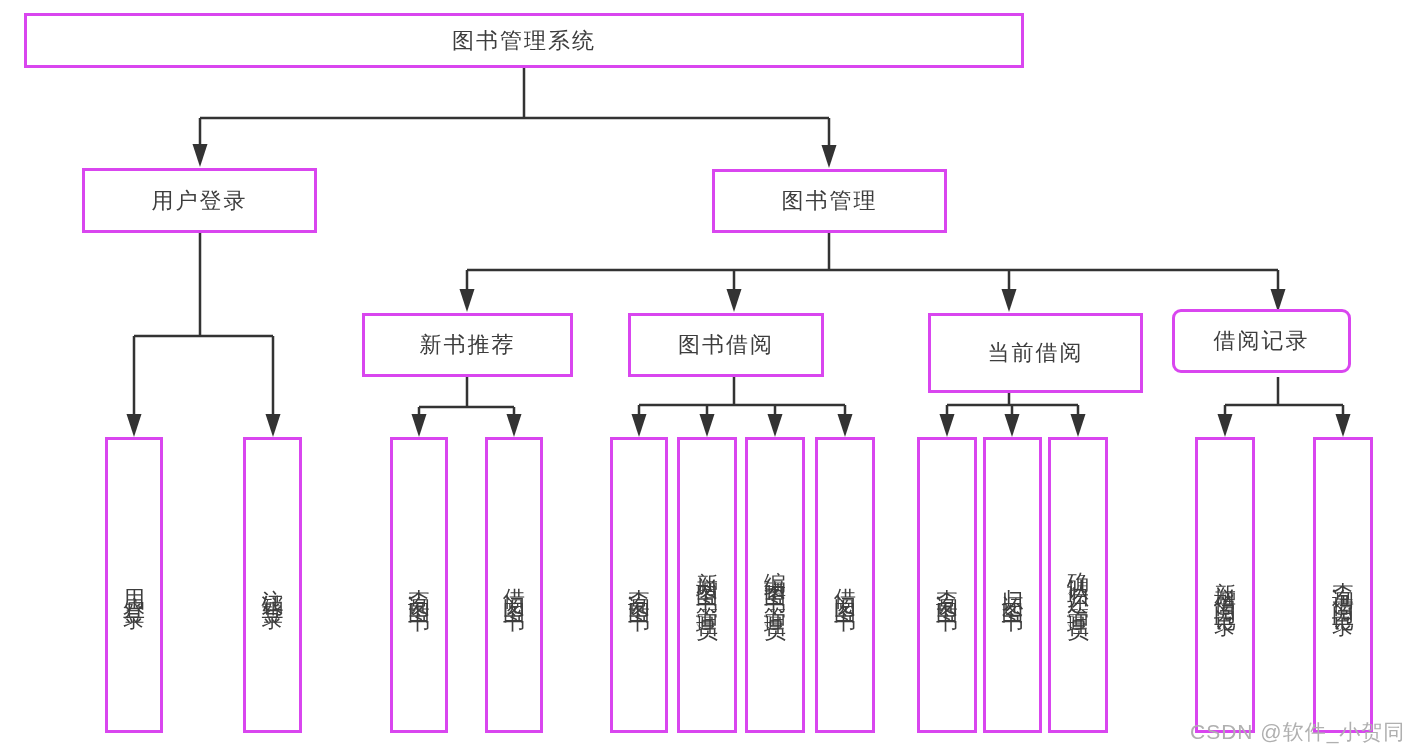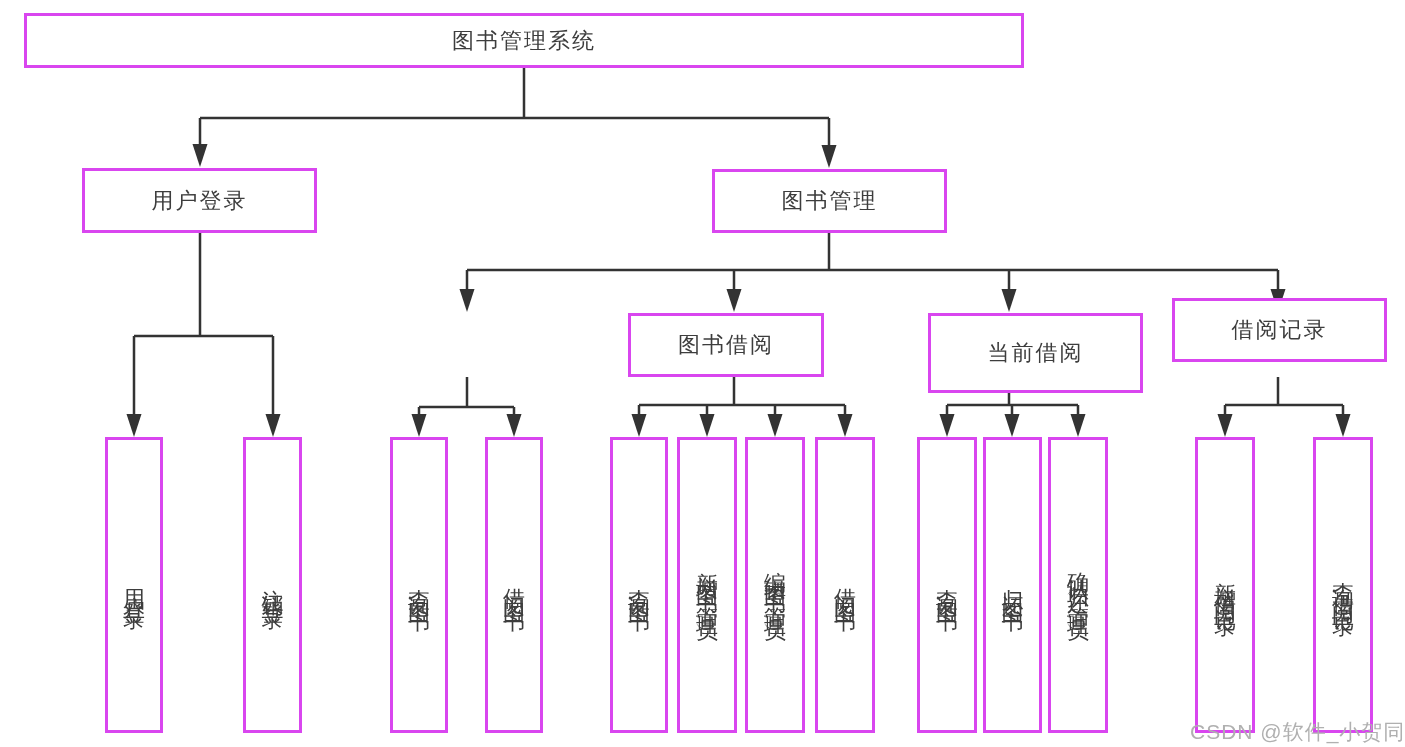--- a/index.html
+++ b/index.html
@@ -44,21 +44,21 @@
   }
   
   .n-root  { left: 24px;   top: 13px;  width: 1000px; height: 55px; }
   
   .n-l2a   { left: 82px;   top: 168px; width: 235px;  height: 65px; }
   .n-l2b   { left: 712px;  top: 169px; width: 235px;  height: 64px; text-align: right; }
   
   .n-l3a   { left: 362px;  top: 313px; width: 211px;  height: 64px; }
   .n-l3b   { left: 628px;  top: 313px; width: 196px;  height: 64px; }
   .n-l3c   { left: 928px;  top: 313px; width: 215px;  height: 80px; }
-  .n-l3d   { left: 1172px; top: 298px; width: 215px;  height: 64px; }
+  .n-l3d   { left: 1172px; top: 309px; width: 179px;  height: 64px; border-radius: 9px; }
   
   .vnode   { top: 437px; height: 296px; }
   .n-va1   { left: 105px;  width: 58px; }
   .n-va2   { left: 243px;  width: 59px; }
   .n-vb1   { left: 390px;  width: 58px; }
   .n-vb2   { left: 485px;  width: 58px; }
   .n-vc1   { left: 610px;  width: 58px; }
   .n-vc2   { left: 677px;  width: 60px; }
   .n-vc3   { left: 745px;  width: 60px; }
   .n-vc4   { left: 815px;  width: 60px; }
@@ -126,20 +126,23 @@
     <span>图书管理系统</span>
   </div>
 
   <div class="node n-l2a">
     <span>用户登录</span>
   </div>
   <div class="node n-l2b">
     <span>图书管理</span>
   </div>
 
+  <div class="node n-l3a">
+    <span>新书推荐</span>
+  </div>
   <div class="node n-l3b">
     <span>图书借阅</span>
   </div>
   <div class="node n-l3c">
     <span>当前借阅</span>
   </div>
   <div class="node n-l3d">
     <span>借阅记录</span>
   </div>
 

